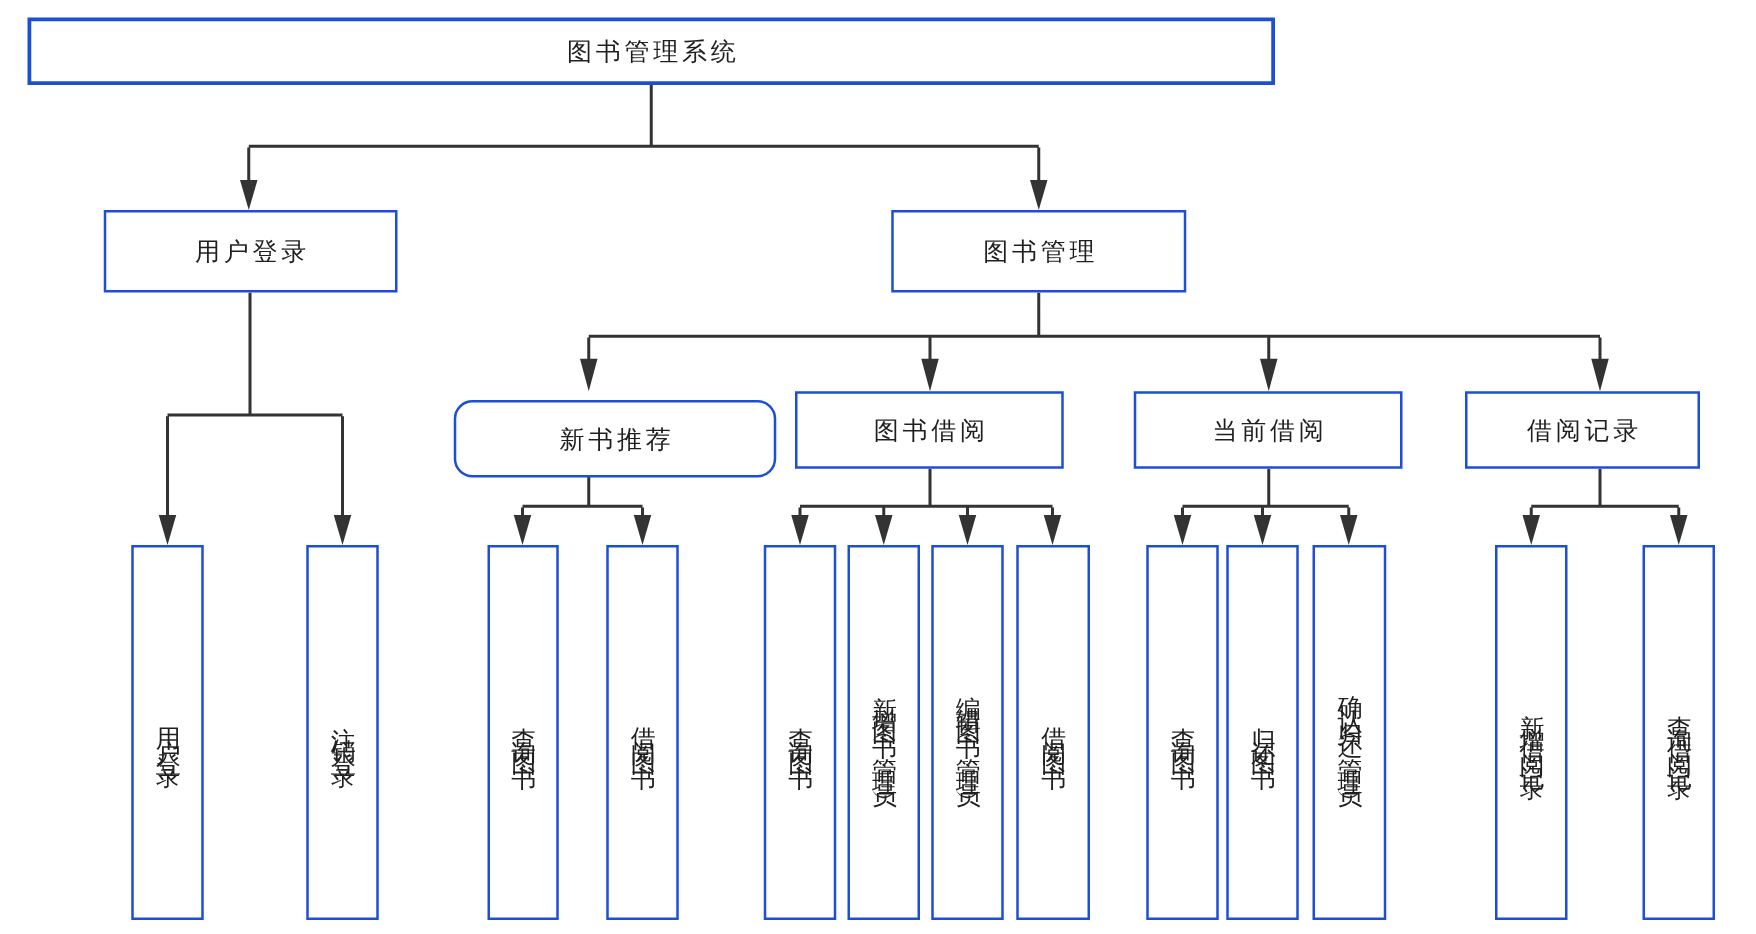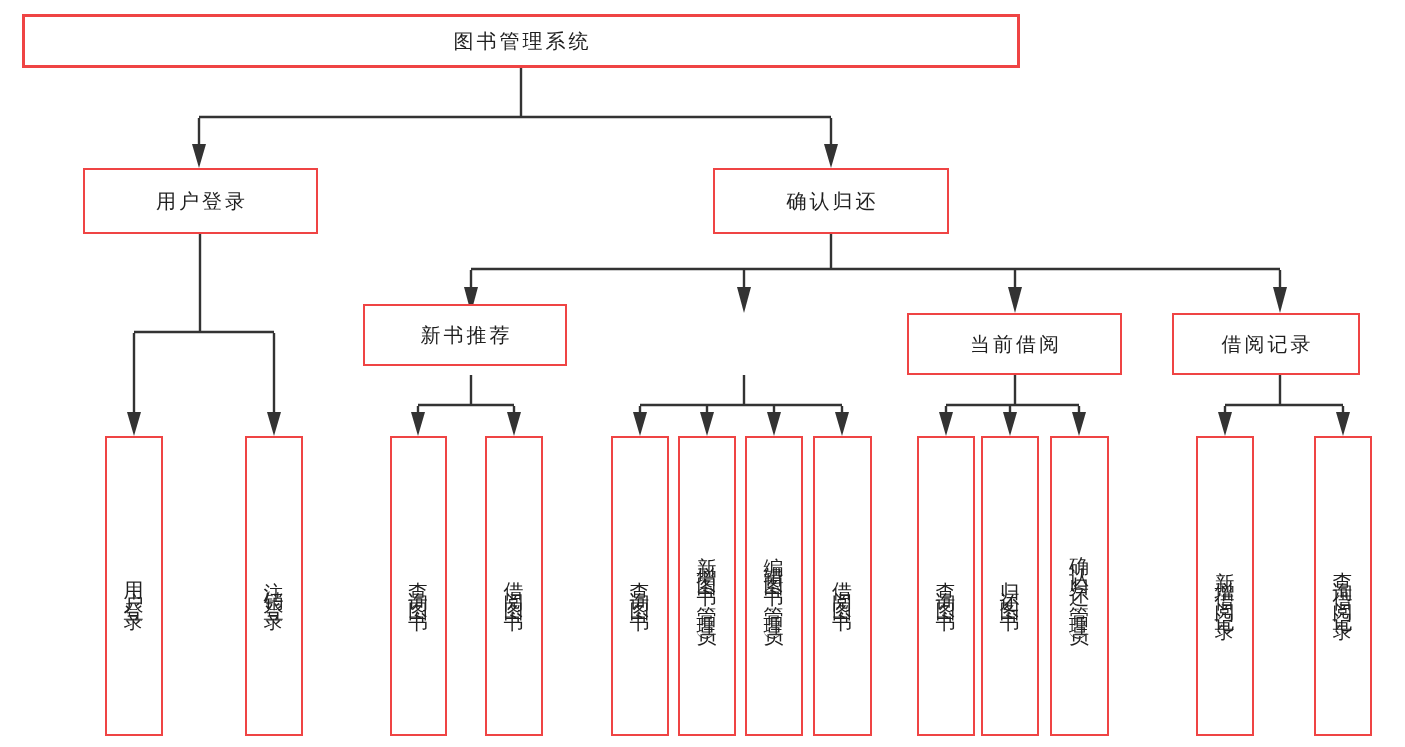--- a/index.html
+++ b/index.html
@@ -17,21 +17,21 @@
   }
   #connectors {
     position: absolute;
     left: 0; top: 0;
     width: 1405px; height: 747px;
   }
   .box {
     position: absolute;
     box-sizing: border-box;
     background: #ffffff;
-    border: 2px solid #ef4444;
+    border: 2px solid #1d4ed8;
     display: flex;
     align-items: center;
     justify-content: center;
     color: #1f1f1f;
     font-size: 20px;
     letter-spacing: 3px;
     white-space: nowrap;
   }
   .box .lbl { text-indent: 3px; }
   .root-box { border-width: 3px; }
@@ -101,25 +101,28 @@
   </svg>
 
   <div class="box root-box" style="left:22px; top:14px; width:998px; height:54px;">
     <span class="lbl">图书管理系统</span>
   </div>
 
   <div class="box" style="left:83px; top:168px; width:235px; height:66px;">
     <span class="lbl">用户登录</span>
   </div>
   <div class="box" style="left:713px; top:168px; width:236px; height:66px;">
-    <span class="lbl">确认归还</span>
+    <span class="lbl">图书管理</span>
   </div>
 
-  <div class="box" style="left:363px; top:304px; width:204px; height:62px;">
+  <div class="box" style="left:363px; top:320px; width:258px; height:62px;border-radius:15px;">
     <span class="lbl">新书推荐</span>
+  </div>
+  <div class="box" style="left:636px; top:313px; width:215px; height:62px;">
+    <span class="lbl">图书借阅</span>
   </div>
   <div class="box" style="left:907px; top:313px; width:215px; height:62px;">
     <span class="lbl">当前借阅</span>
   </div>
   <div class="box" style="left:1172px; top:313px; width:188px; height:62px;">
     <span class="lbl">借阅记录</span>
   </div>
 
   <div class="box vbox" style="left:105px; top:436px; width:58px; height:300px;">
     <span class="lbl">用户登录</span>

